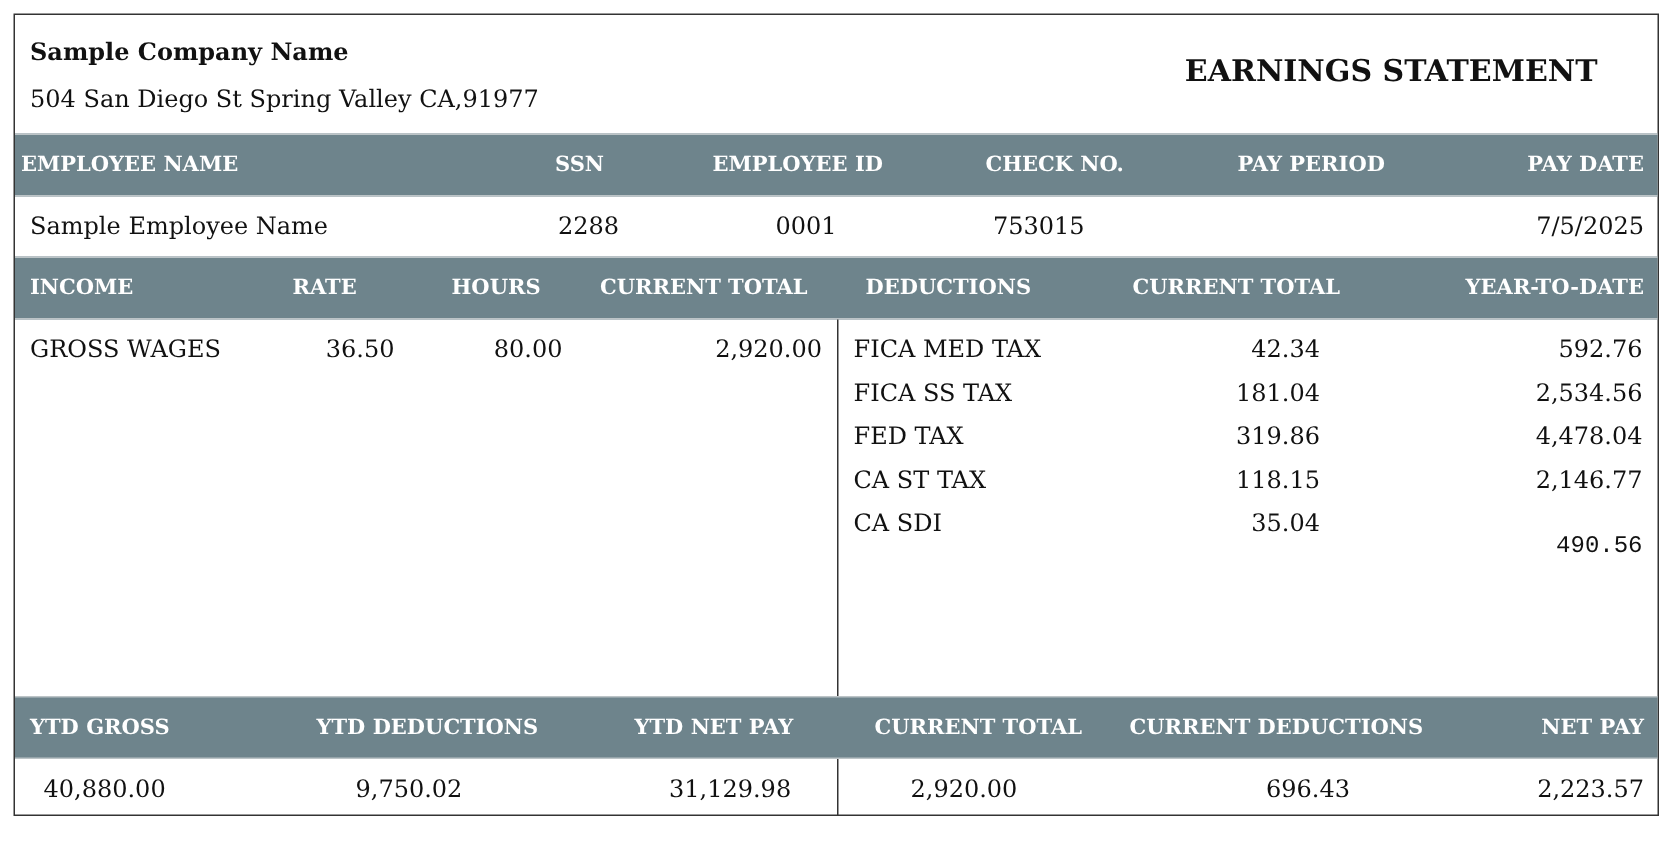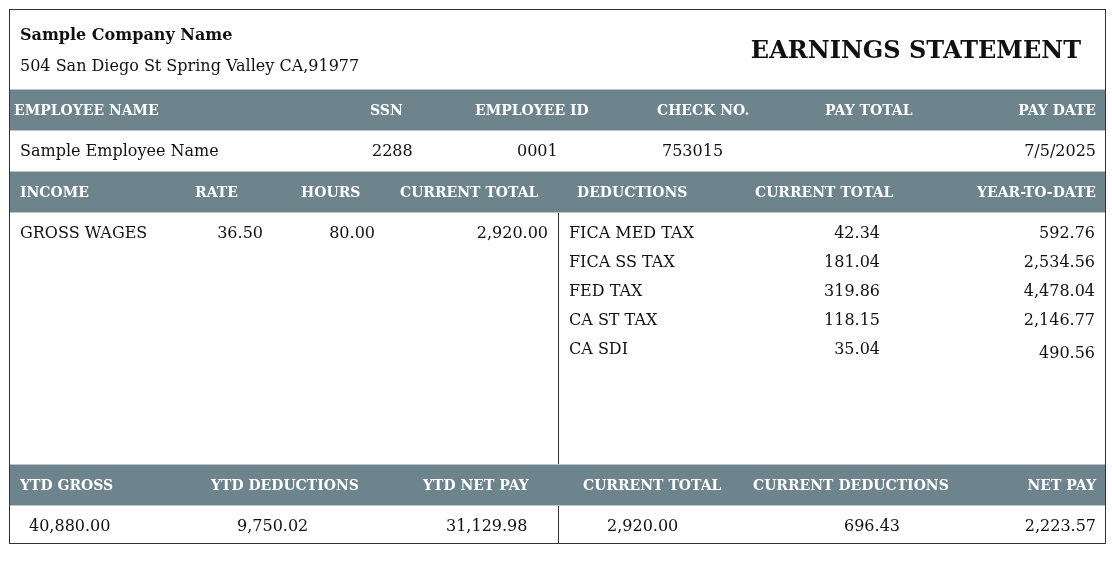--- a/index.html
+++ b/index.html
@@ -12,28 +12,28 @@
     .r { text-align: right; margin-left: 17px; }
     .vline { position: absolute; width: 1px; background: #333; }
   </style>
 </head>
 <body>
 
 <div class="stmt">
 
   <div class="abs" style="left:10px; top:15px; font-size:16px; font-weight:bold;">Sample Company Name</div>
   <div class="abs" style="left:10px; top:46px; font-size:16px;">504 San Diego St Spring Valley CA,91977</div>
-  <div class="abs" style="right:24px; top:25px; font-size:24px; font-weight:bold;">EARNINGS STATEMENT</div>
+  <div class="abs" style="right:40px; top:25px; font-size:20px; font-weight:bold;">EARNINGS STATEMENT</div>
 
   <div class="band" style="top:79px; height:40px;">
     <span class="hd" style="left:4px; top:12px;">EMPLOYEE NAME</span>
     <span class="hd" style="left:360px; top:12px;">SSN</span>
     <span class="hd" style="left:465px; top:12px;">EMPLOYEE ID</span>
     <span class="hd" style="left:647px; top:12px;">CHECK NO.</span>
-    <span class="hd" style="left:815px; top:12px;">PAY TOTAL</span>
+    <span class="hd" style="left:815px; top:12px;">PAY PERIOD</span>
     <span class="hd" style="right:9px; top:12px;text-align:right;">PAY DATE</span>
   </div>
 
   <div style="position:absolute; left:0; top:121px; width:1095px; height:40px;">
     <span class="cell" style="left:10px; top:10px;">Sample Employee Name</span>
     <span class="cell" style="left:362px; top:10px;">2288</span>
     <span class="cell" style="left:507px; top:10px;">0001</span>
     <span class="cell" style="left:652px; top:10px;">753015</span>
     <span class="cell" style="right:9px; top:10px;">7/5/2025</span>
   </div>
@@ -74,21 +74,21 @@
       <span class="cell r" style="right:10px; top:0;">4,478.04</span>
     </div>
     <div style="position:absolute; left:0; top:97px; width:546px; height:29px;">
       <span class="cell" style="left:10px; top:0;">CA ST TAX</span>
       <span class="cell r" style="right:225px; top:0;">118.15</span>
       <span class="cell r" style="right:10px; top:0;">2,146.77</span>
     </div>
     <div style="position:absolute; left:0; top:126px; width:546px; height:29px;">
       <span class="cell" style="left:10px; top:0;">CA SDI</span>
       <span class="cell r" style="right:225px; top:0;">35.04</span>
-      <span class="cell r" style="right:10px; top:4px;">490.56</span>
+      <span class="cell r" style="right:10px; top:16px;font-family:Liberation Mono, monospace;">490.56</span>
     </div>
   </div>
 
   <div class="band" style="top:454px; height:40px;">
     <span class="hd" style="left:10px; top:12px;">YTD GROSS</span>
     <span class="hd" style="left:201px; top:12px;">YTD DEDUCTIONS</span>
     <span class="hd" style="left:413px; top:12px;">YTD NET PAY</span>
     <span class="hd" style="left:573px; top:12px;">CURRENT TOTAL</span>
     <span class="hd" style="left:743px; top:12px;">CURRENT DEDUCTIONS</span>
     <span class="hd" style="right:9px; top:12px;">NET PAY</span>

